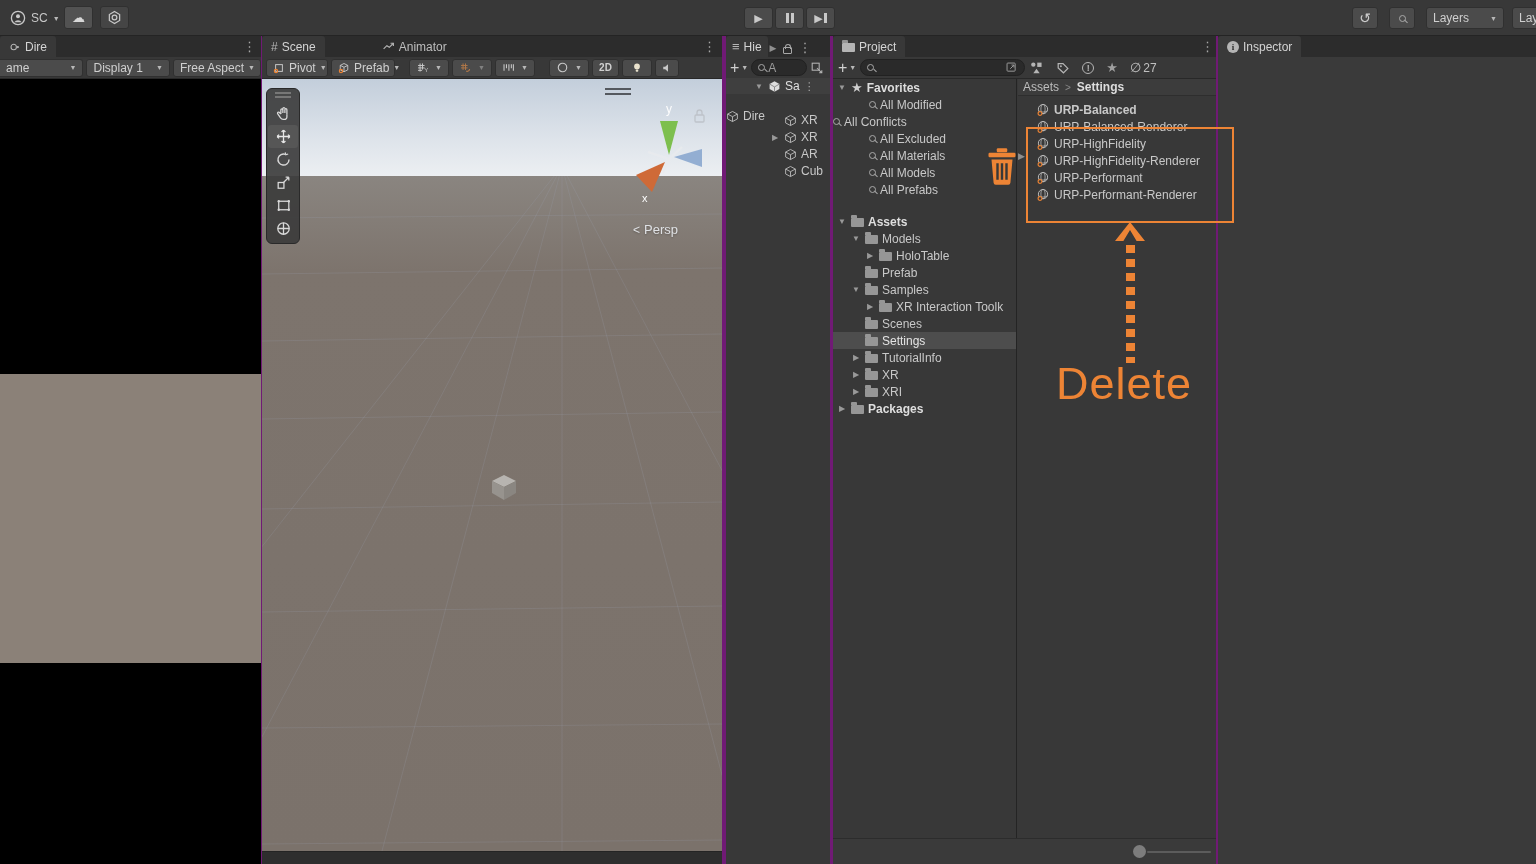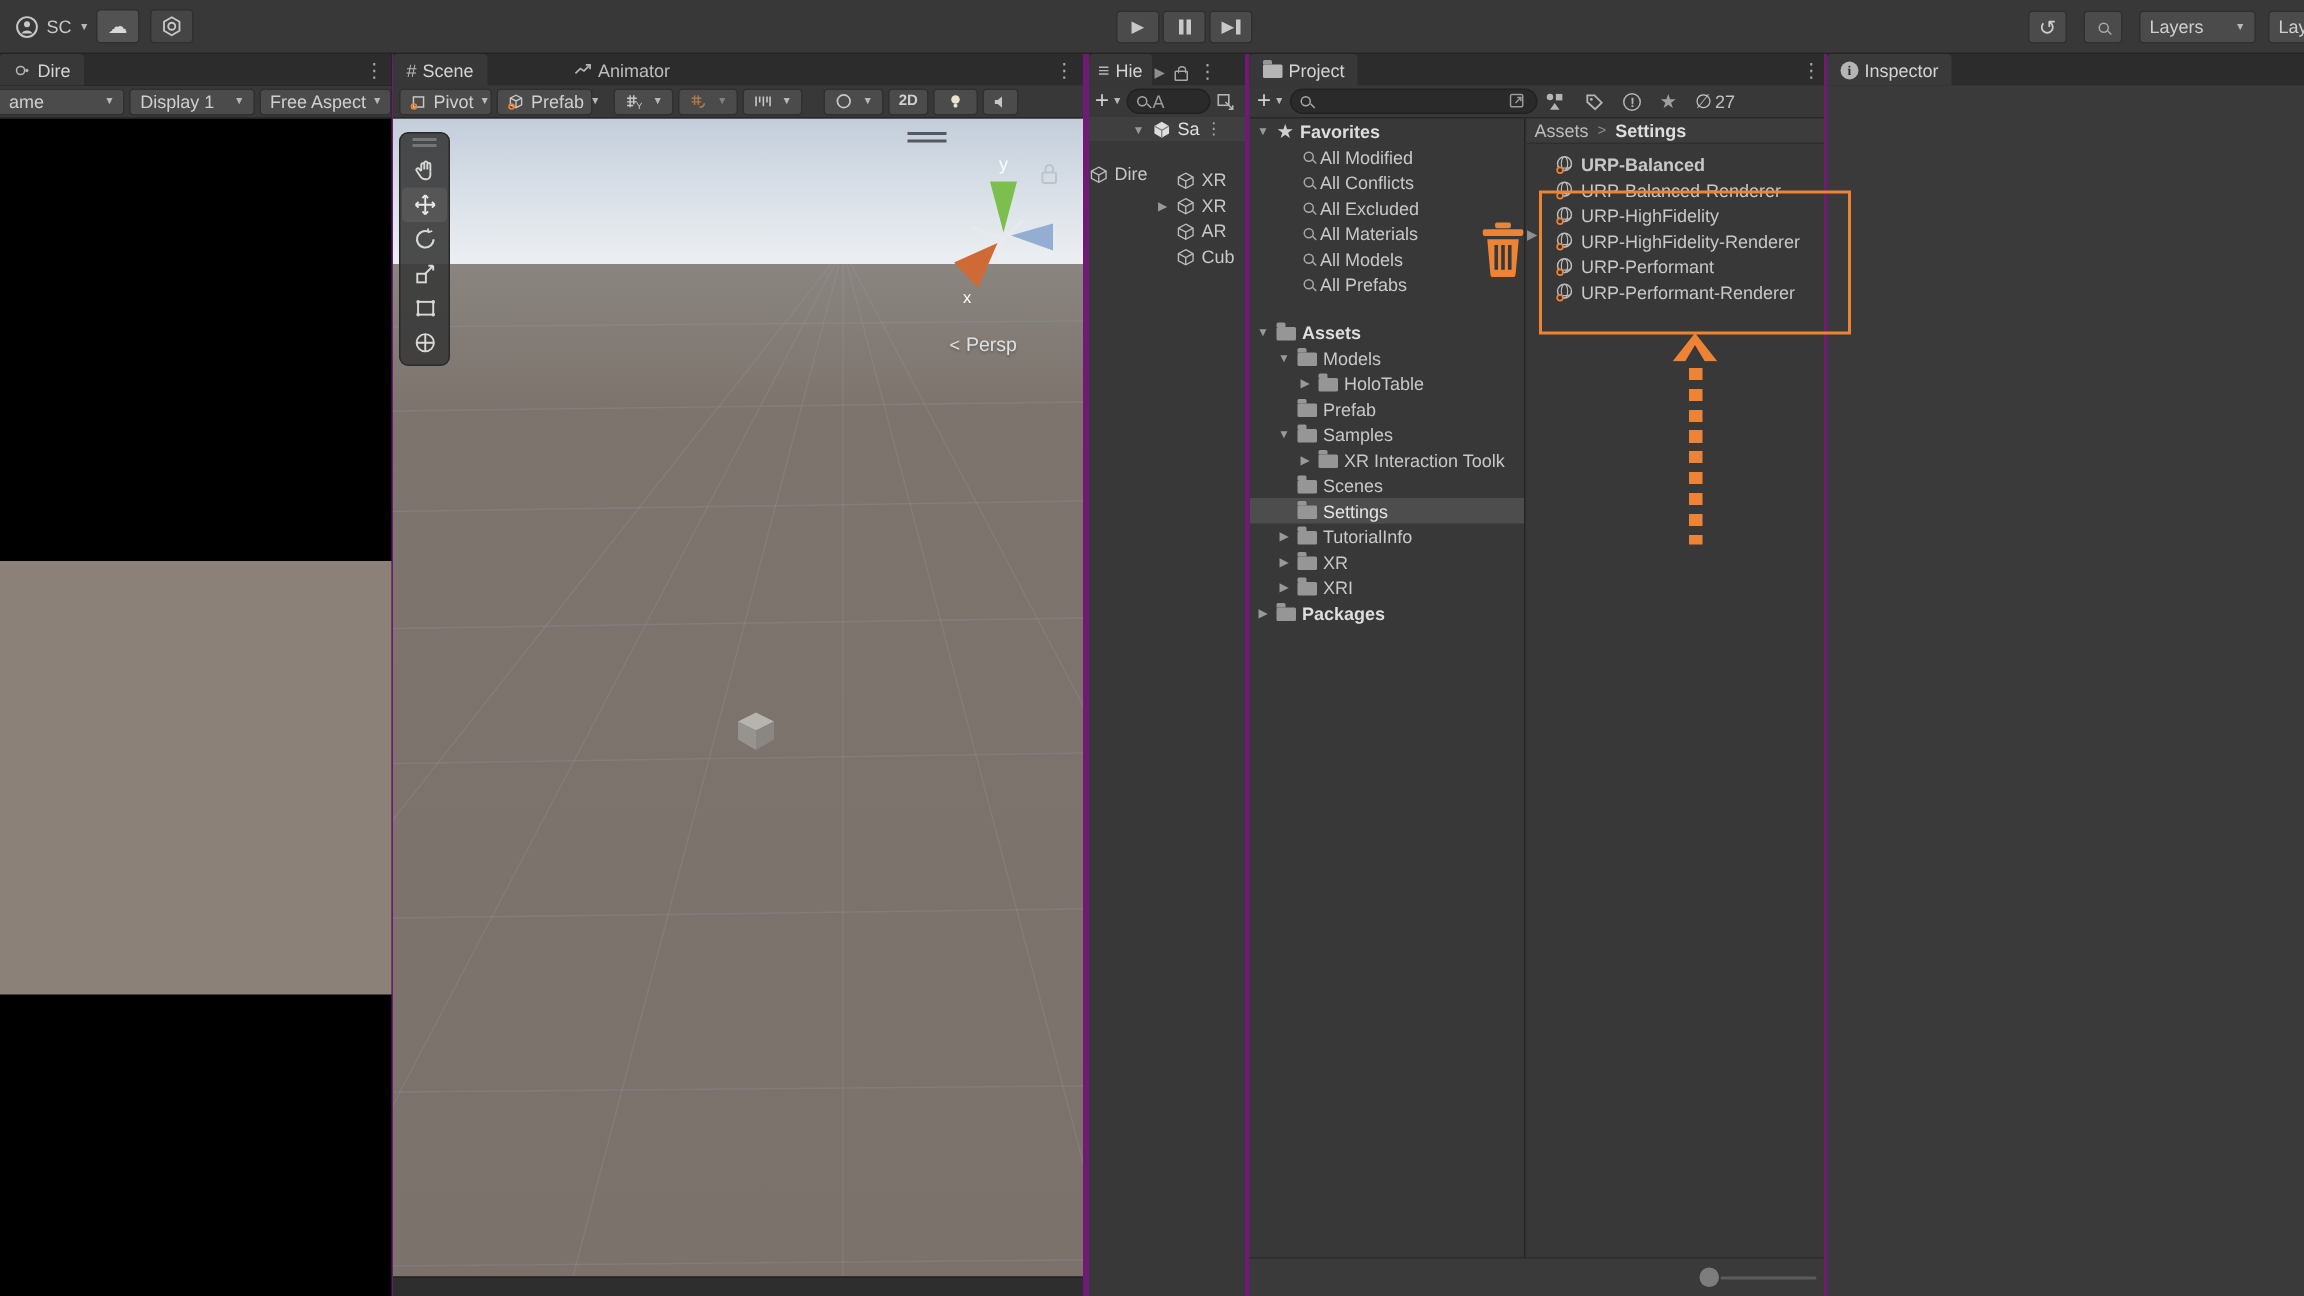--- a/index.html
+++ b/index.html
@@ -421,21 +421,21 @@
     <div class="abs" style="left:0;top:43px;width:184px;bottom:26px;border-right:1px solid #242424;overflow:hidden;">
       <div class="trow" style="top:0;padding-left:4px;">
         <span class="fold">▼</span>
         <span style="color:#cfcfcf;font-size:13px;">★</span>
         <span class="bold">Favorites</span>
       </div>
       <div class="trow" style="top:17px;padding-left:36px;">
           <span class="mag"></span>
           <span>All Modified</span>
         </div>
-      <div class="trow" style="top:34px;padding-left:36px;">
+      <div class="trow" style="top:34px;">
           <span class="mag"></span>
           <span>All Conflicts</span>
         </div>
       <div class="trow" style="top:51px;padding-left:36px;">
           <span class="mag"></span>
           <span>All Excluded</span>
         </div>
       <div class="trow" style="top:68px;padding-left:36px;">
           <span class="mag"></span>
           <span>All Materials</span>
@@ -590,14 +590,15 @@
   <span class="annotate scroll-arrow" style="left:1018px;top:151px;">▶</span>
   <div class="annotate" style="left:1026px;top:127px;width:208px;height:96px;border:2px solid #ED8435;"></div>
   <svg class="annotate" style="left:984px;top:146px;" width="36" height="39" viewBox="0 0 24 26">
     <rect x="3" y="4.5" width="18" height="3" rx="0.8" fill="#ED8435"></rect>
     <rect x="8.5" y="1.5" width="7" height="2.6" rx="0.8" fill="#ED8435"></rect>
     <path d="M5 9h14l-1.4 15.5a1.4 1.4 0 0 1-1.4 1.3H7.8a1.4 1.4 0 0 1-1.4-1.3Z" fill="#ED8435"></path>
     <path d="M9 11.5v11M12 11.5v11M15 11.5v11" stroke="#383838" stroke-width="1.6" fill="none"></path>
   </svg>
   <div class="annotate chev" style="left:1115px;top:222px;"></div>
   <div class="annotate dotline" style="left:1126px;top:245px;height:118px;"></div>
+  <div class="annotate" style="left:1056px;top:358px;font-size:45px;color:#ED8435;letter-spacing:1px;">Delete</div>
 
 </div>
 
 </body></html>

